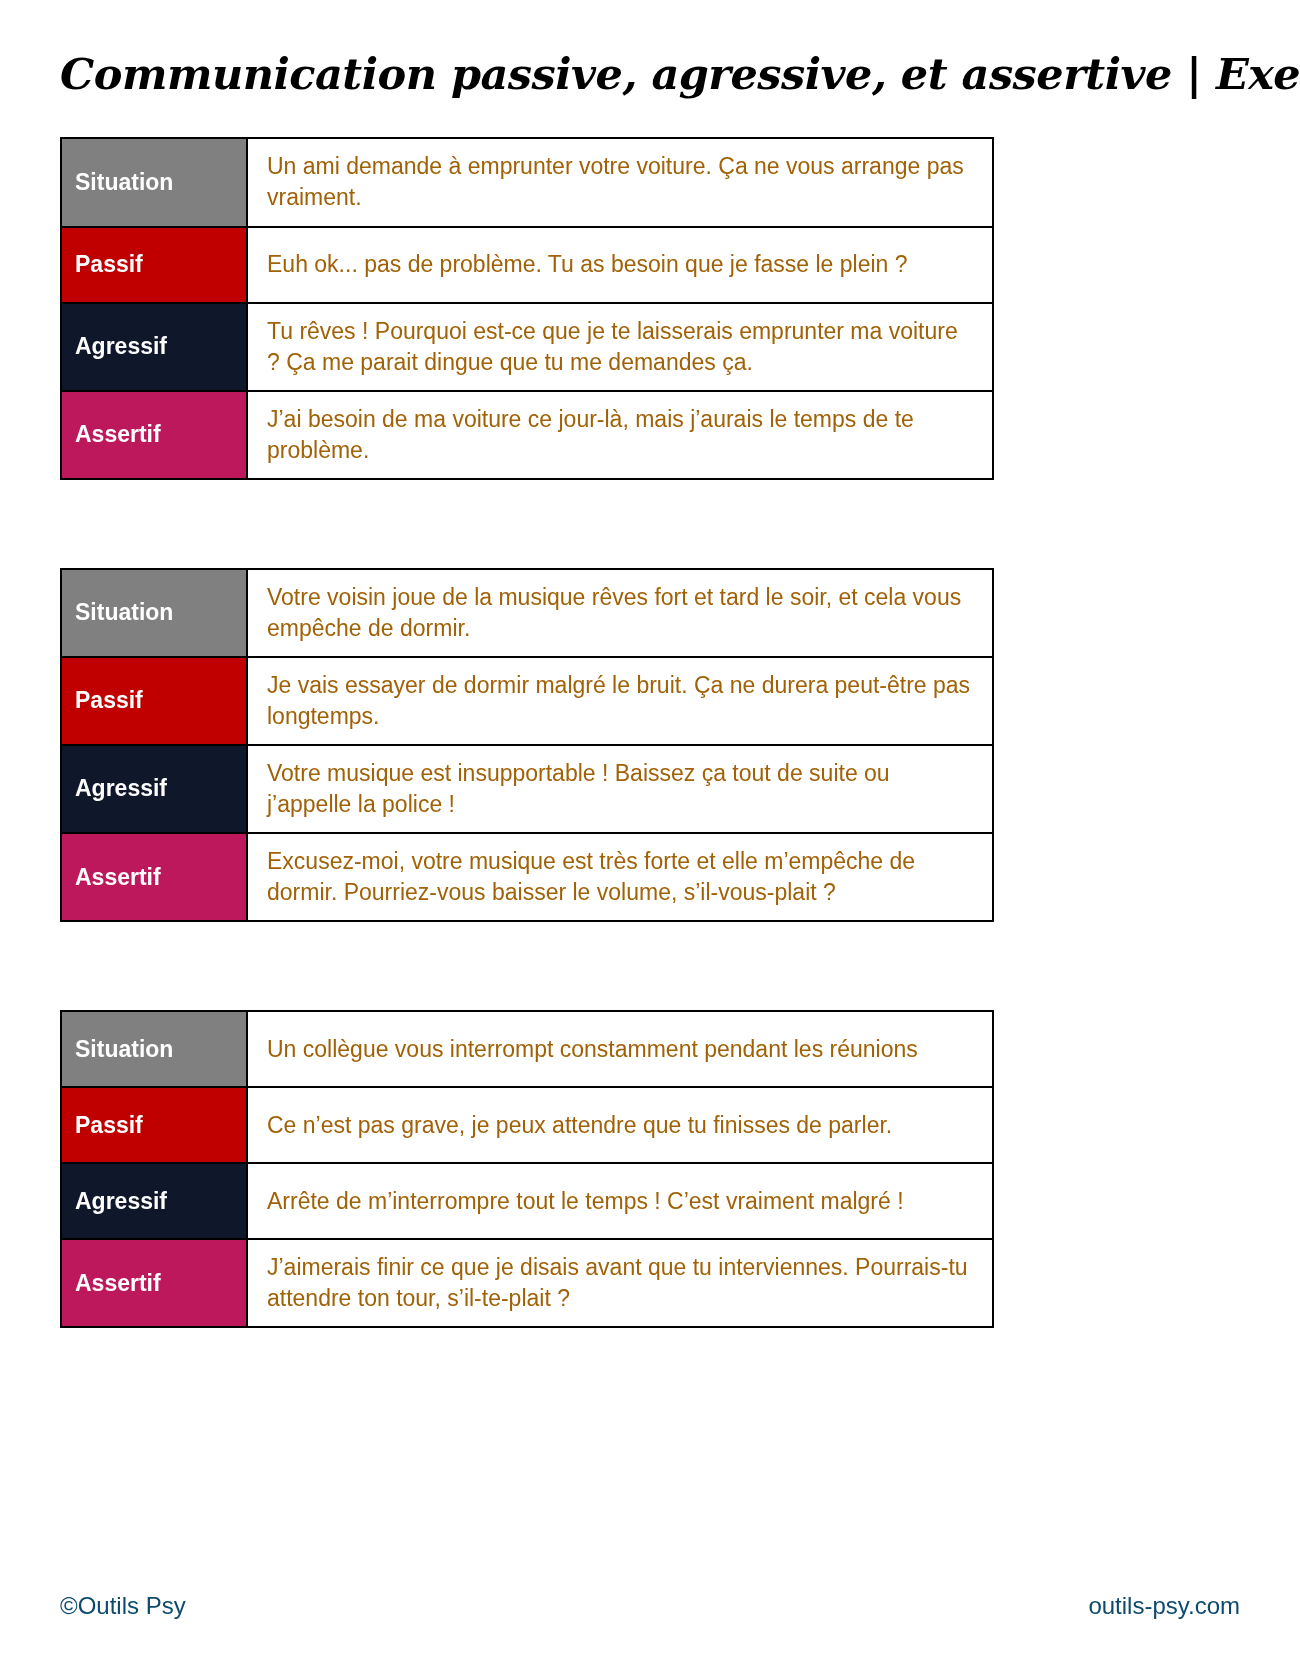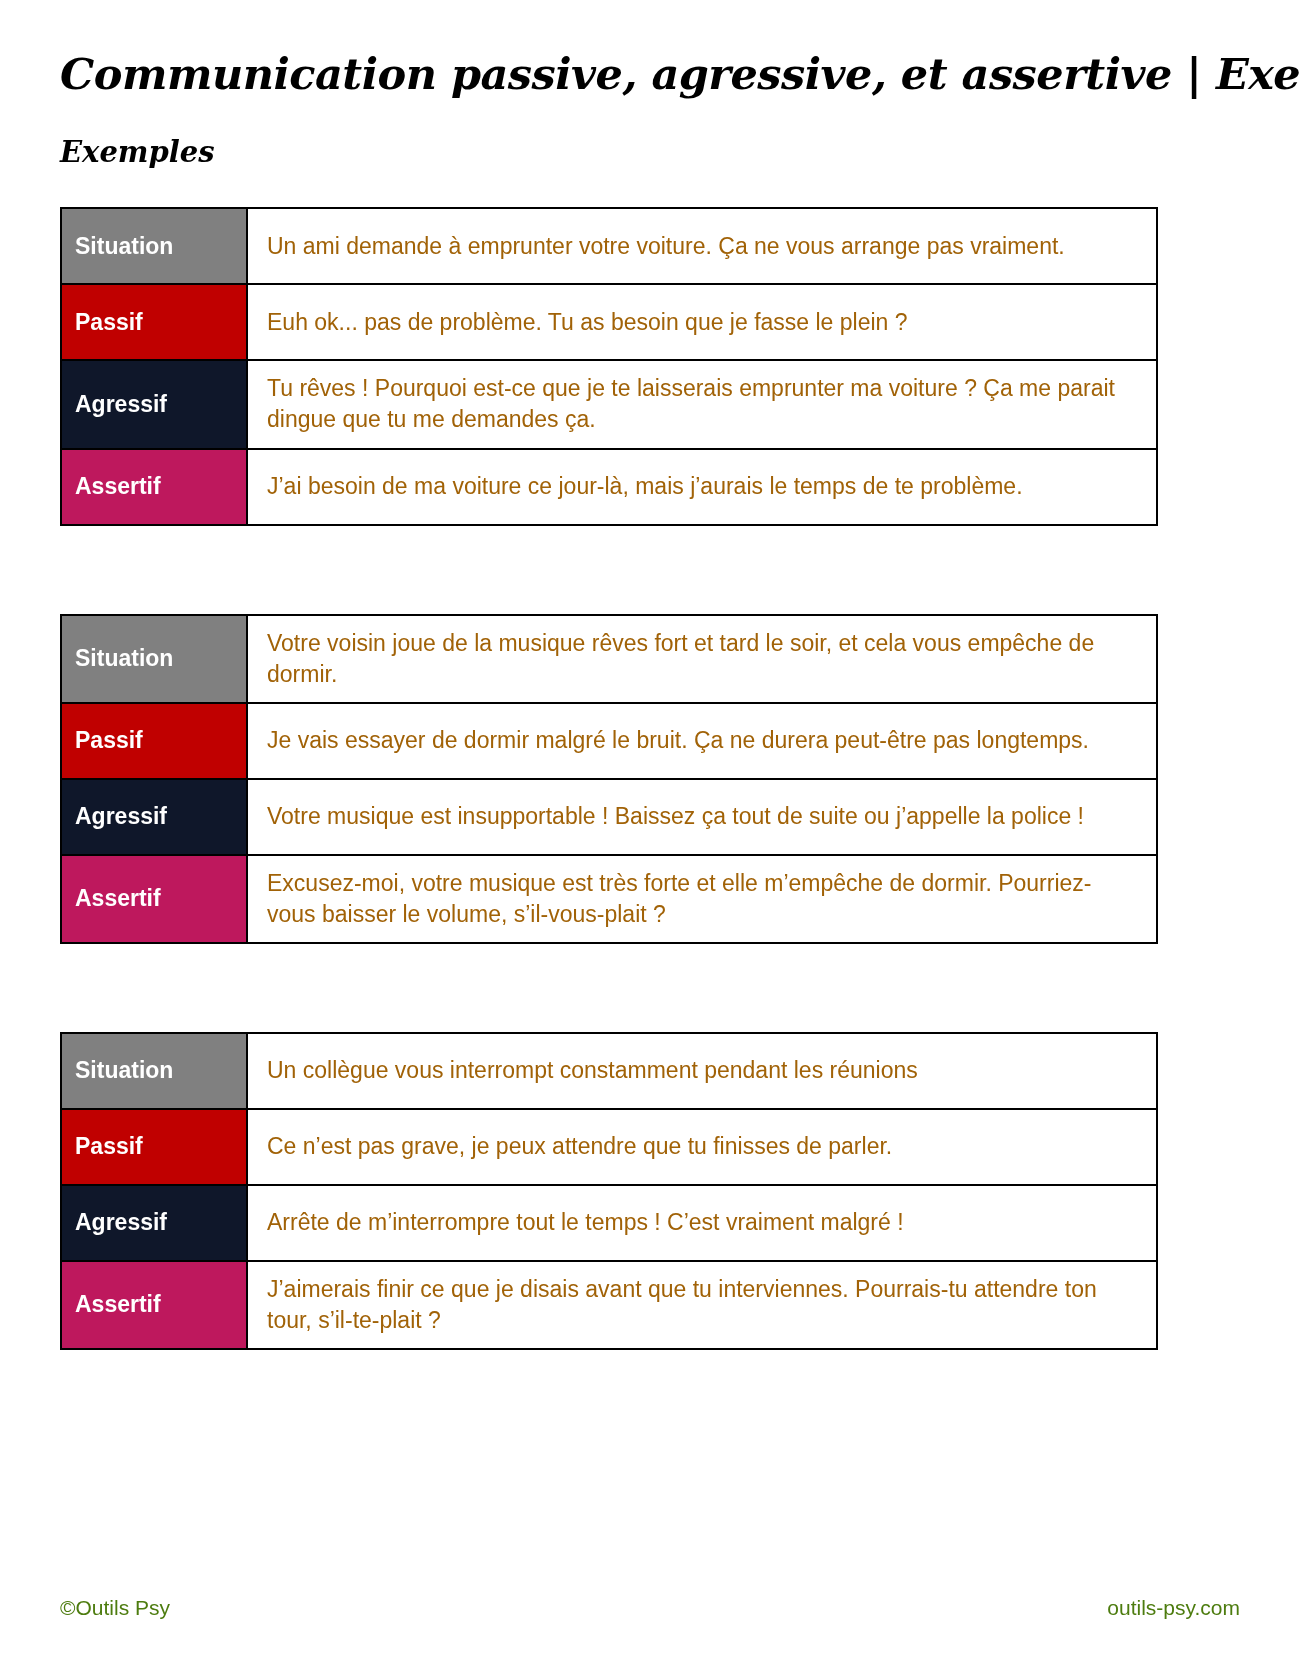--- a/index.html
+++ b/index.html
@@ -28,21 +28,21 @@
     font-family: "DejaVu Serif", serif;
     font-style: italic;
     font-weight: bold;
     font-size: 29px;
     margin-top: 36px;
     color: #000;
   }
 
   table.example {
     border-collapse: collapse;
-    width: 1098px;
+    width: 934px;
     table-layout: fixed;
   }
   table.example.first { margin-top: 38px; }
   table.example.spaced { margin-top: 88px; }
 
   table.example td {
     border: 2px solid #000;
     vertical-align: middle;
     font-size: 23px;
     line-height: 1.35;
@@ -65,31 +65,30 @@
   td.assertif  { background: #be185d; }
 
   .footer {
     position: absolute;
     left: 60px;
     right: 60px;
     bottom: 44px;
     display: flex;
     justify-content: space-between;
     align-items: baseline;
-    color: #4d7c0f;
-    font-size: 21px;
+    color: #0c4a6e;
+    font-size: 24px;
   }
 </style>
 </head>
 <body>
 
 <div class="doc">
 
   <h1 class="title">Communication passive, agressive, et assertive | Exercice (1/2)</h1>
-  <h2 class="subtitle">Exemples</h2>
 
   <table class="example first">
     <tbody>
       <tr>
         <td class="label situation">Situation</td>
         <td class="content">Un ami demande à emprunter votre voiture. Ça ne vous arrange pas vraiment.</td>
       </tr>
       <tr>
         <td class="label passif">Passif</td>
         <td class="content">Euh ok... pas de problème. Tu as besoin que je fasse le plein ?</td>

